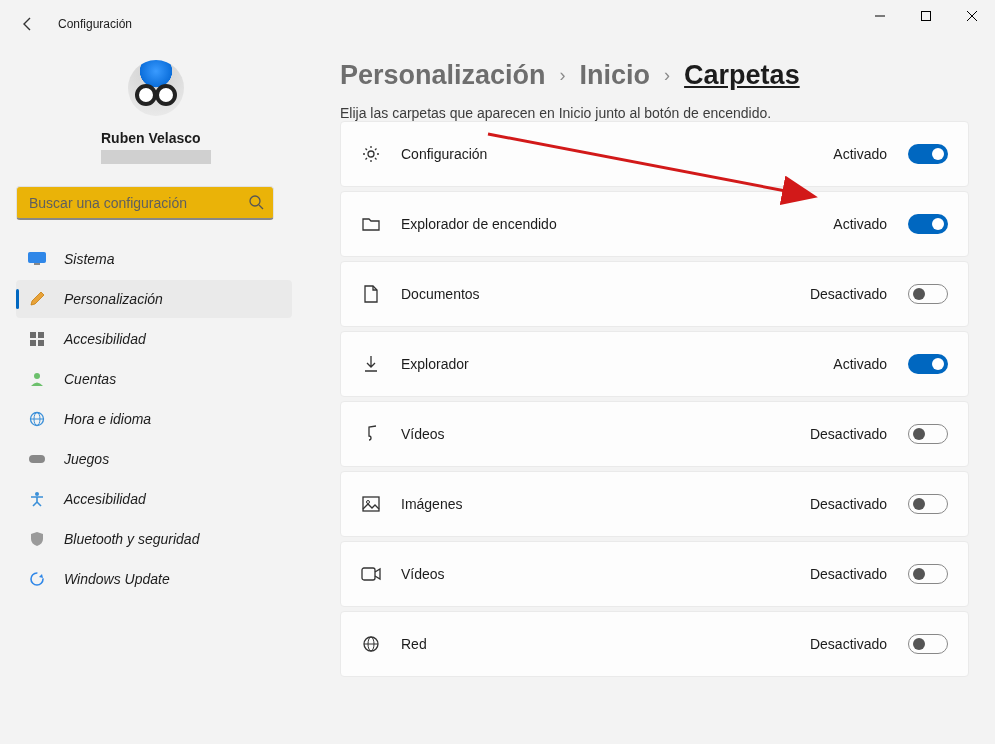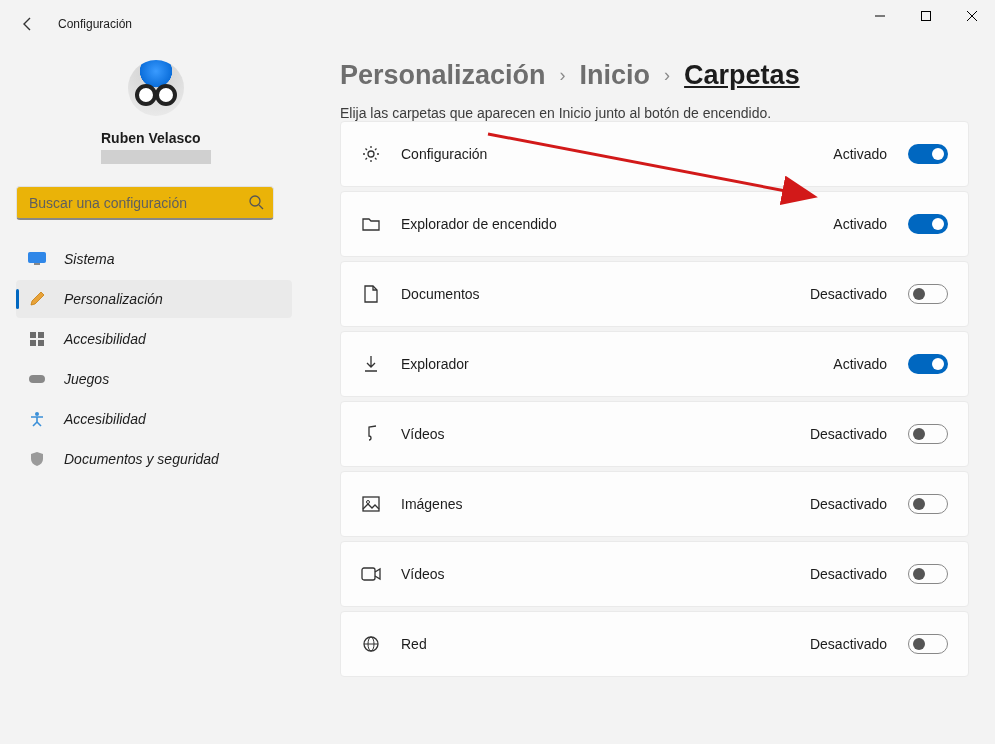--- a/index.html
+++ b/index.html
@@ -131,20 +131,39 @@
               <rect x="1" y="1" width="6" height="6" fill="#6c6c6c"></rect>
               <rect x="9" y="1" width="6" height="6" fill="#6c6c6c"></rect>
               <rect x="1" y="9" width="6" height="6" fill="#6c6c6c"></rect>
               <rect x="9" y="9" width="6" height="6" fill="#6c6c6c"></rect>
             </svg>
           </span>
           <span>Accesibilidad</span>
         </div>
         <div class="nav-item">
           <span class="nav-icon">
+            <svg width="16" height="16">
+              <circle cx="8" cy="5" r="3" fill="#6cc06c"></circle>
+              <path d="M2 15 Q8 8 14 15 Z" fill="#6cc06c"></path>
+            </svg>
+          </span>
+          <span>Cuentas</span>
+        </div>
+        <div class="nav-item">
+          <span class="nav-icon">
+            <svg width="16" height="16">
+              <circle cx="8" cy="8" r="6.5" stroke="#3a8fd8" stroke-width="1.3" fill="none"></circle>
+              <ellipse cx="8" cy="8" rx="3" ry="6.5" stroke="#3a8fd8" stroke-width="1" fill="none"></ellipse>
+              <line x1="1.5" y1="8" x2="14.5" y2="8" stroke="#3a8fd8"></line>
+            </svg>
+          </span>
+          <span>Hora e idioma</span>
+        </div>
+        <div class="nav-item">
+          <span class="nav-icon">
             <svg width="18" height="12">
               <rect x="1" y="2" width="16" height="8" rx="4" fill="#888"></rect>
             </svg>
           </span>
           <span>Juegos</span>
         </div>
         <div class="nav-item">
           <span class="nav-icon">
             <svg width="16" height="16">
               <circle cx="8" cy="3" r="2" fill="#3a8fd8"></circle>
@@ -152,21 +171,30 @@
             </svg>
           </span>
           <span>Accesibilidad</span>
         </div>
         <div class="nav-item">
           <span class="nav-icon">
             <svg width="14" height="16">
               <path d="M7 1 L13 3 V8 Q13 13 7 15 Q1 13 1 8 V3 Z" fill="#9a9a9a"></path>
             </svg>
           </span>
-          <span>Documentos y seguridad</span>
+          <span>Bluetooth y seguridad</span>
+        </div>
+        <div class="nav-item">
+          <span class="nav-icon">
+            <svg width="16" height="16">
+              <circle cx="8" cy="8" r="6" stroke="#2f87e8" stroke-width="1.6" fill="none" stroke-dasharray="28 8"></circle>
+              <path d="M13 3 L14 7 L10 6 Z" fill="#2f87e8"></path>
+            </svg>
+          </span>
+          <span>Windows Update</span>
         </div>
       </div>
   </div>
 
   <div class="main">
     <div class="breadcrumb">
       <span class="bc-link">Personalización</span>
       <span class="bc-sep">›</span>
       <span class="bc-link">Inicio</span>
       <span class="bc-sep">›</span>

